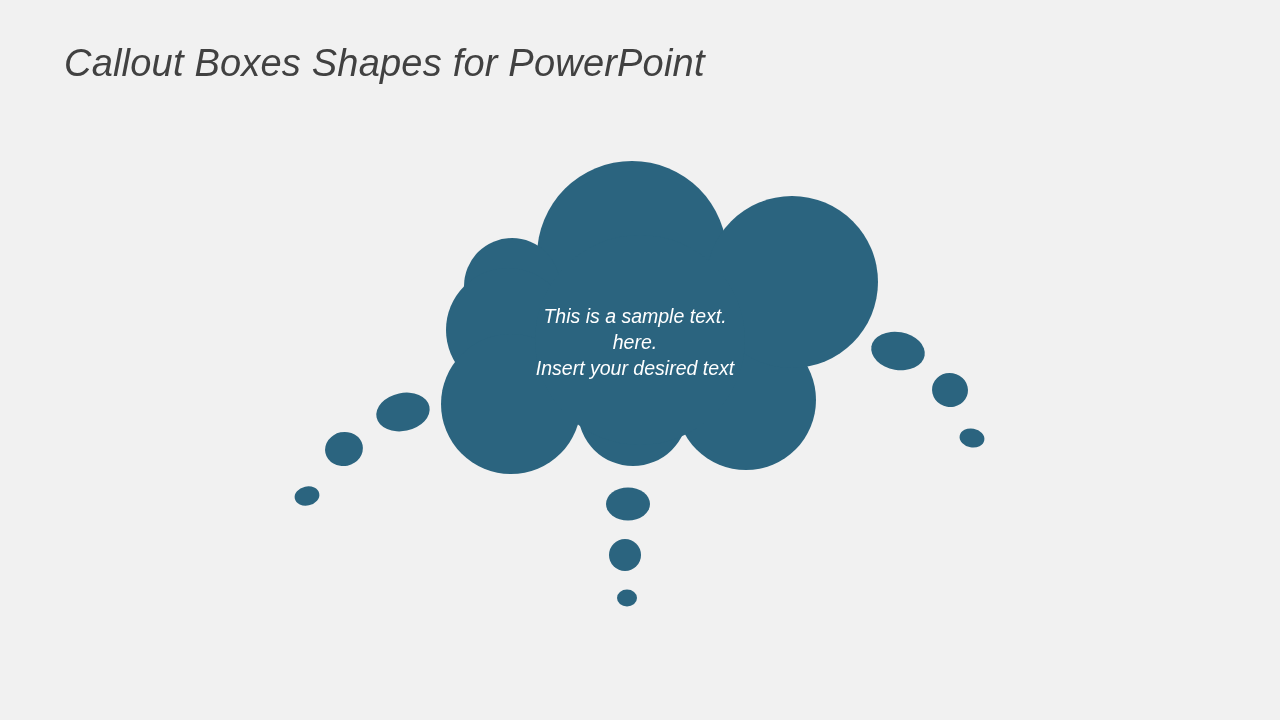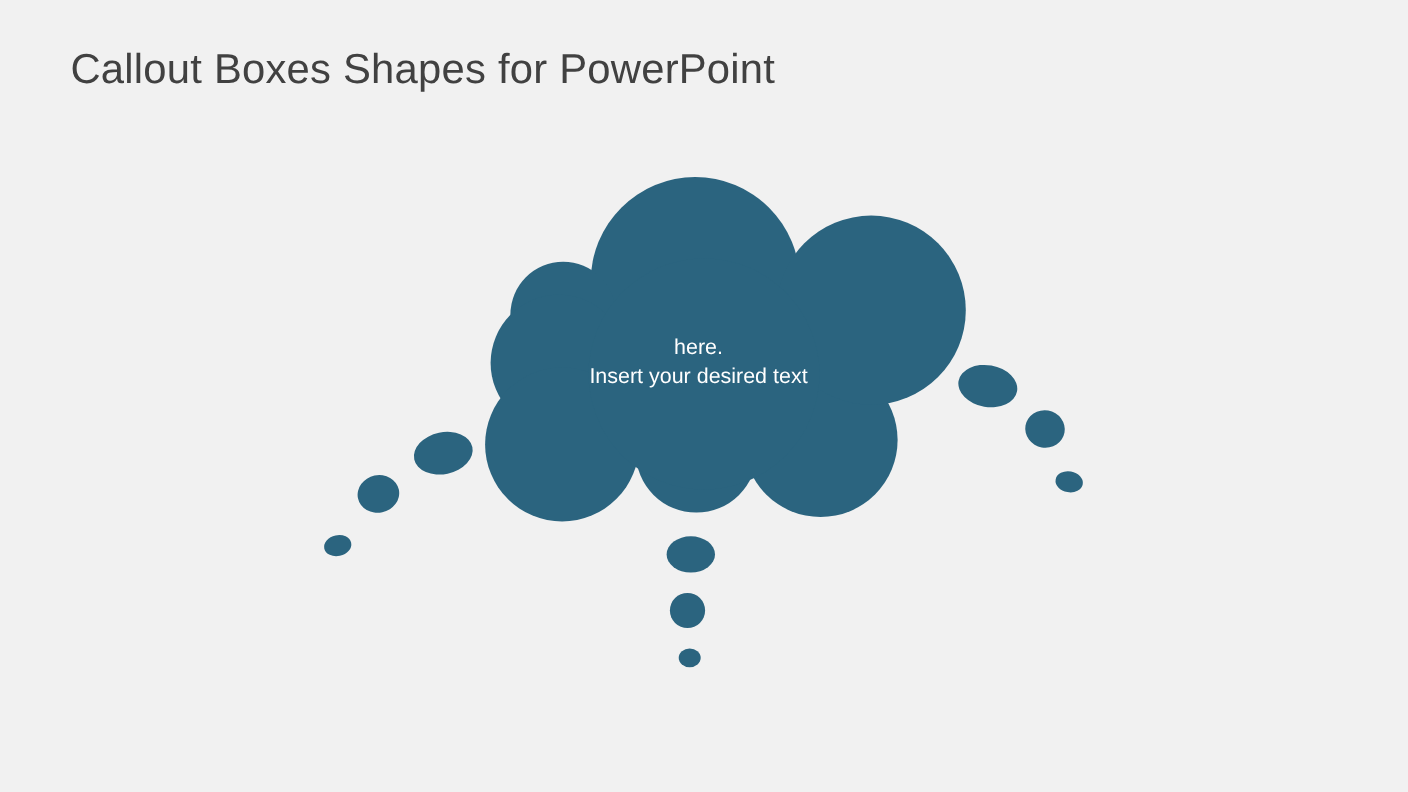--- a/index.html
+++ b/index.html
@@ -13,20 +13,21 @@
     font-family: "Liberation Sans", sans-serif;
     overflow: hidden;
     position: relative;
   }
   #slide {
     position: absolute;
     inset: 0;
     width: 1280px;
     height: 720px;
     background: #f1f1f1;
+    font-style: italic;
   }
   #slide-title {
     position: absolute;
     left: 64px;
     top: 42px;
     font-size: 38px;
     font-weight: 400;
     color: #414141;
     letter-spacing: 0.2px;
     white-space: nowrap;
@@ -82,17 +83,18 @@
         <ellipse cx="972" cy="438" rx="12.5" ry="9.5" fill="#2b647f" transform="rotate(10 972 438)"></ellipse>
       </g>
     <g id="tail-bottom-group">
         <ellipse cx="628" cy="504" rx="22" ry="16.5" fill="#2b647f"></ellipse>
         <ellipse cx="625" cy="555" rx="16" ry="16" fill="#2b647f"></ellipse>
         <ellipse cx="627" cy="598" rx="10" ry="8.5" fill="#2b647f"></ellipse>
       </g>
   </svg>
 
   <div id="callout-text" style="color: rgb(255, 255, 255);">
+    <span class="line">This is a sample text.</span>
     <span class="line">here.</span>
     <span class="line">Insert your desired text</span>
   </div>
 
 </div>
 
 </body></html>

